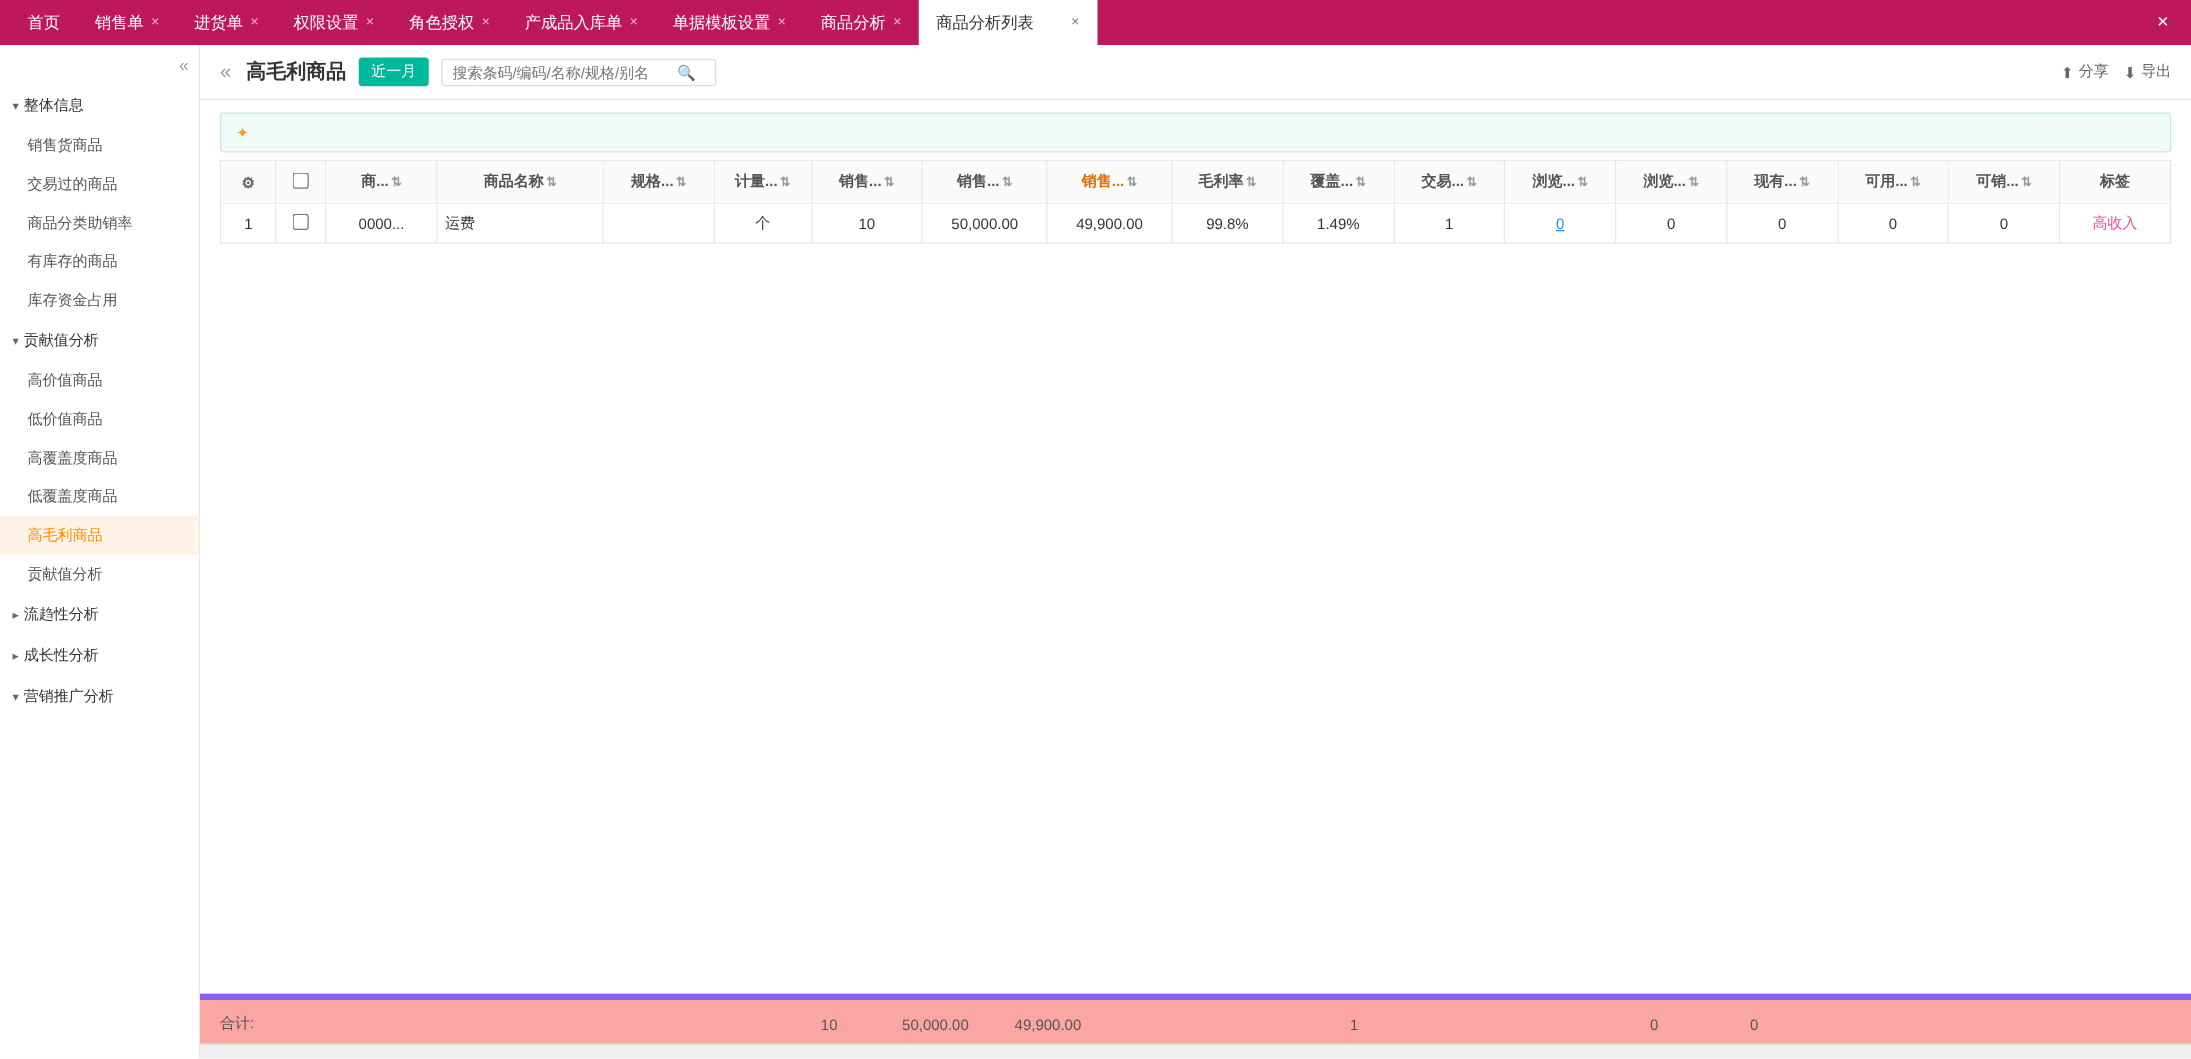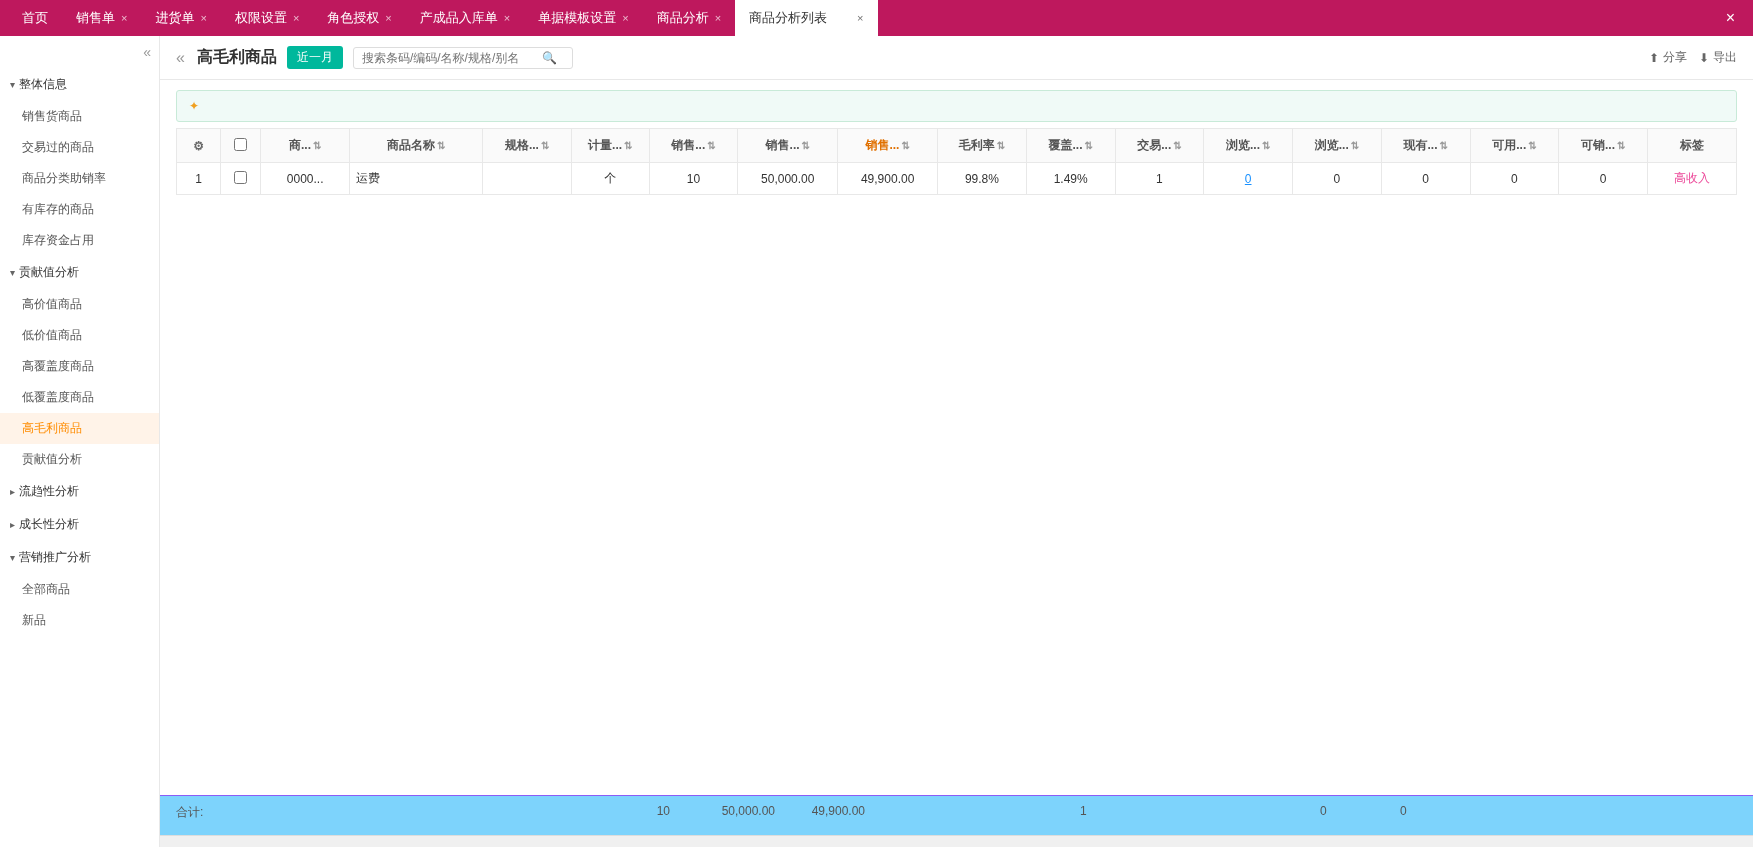--- a/index.html
+++ b/index.html
@@ -207,23 +207,23 @@
     }
     .tag-high-income {
       color: #ec4899;
       font-size: 12px;
     }
     .tag-link { color: #1890ff; text-decoration: underline; cursor: pointer; }
 
     
     .table-footer {
       display: flex;
-      align-items: flex-start;
-      background: #7dd3fc;
-      border-top: 1px solid #8b5cf6;
+      align-items: flex-end;
+      background: #fca5a5;
+      border-top: 5px solid #8b5cf6;
       padding: 8px 16px;
       font-size: 12px;
       color: #555;
       min-height: 40px;
       flex-shrink: 0;
     }
     .footer-label { margin-right: 20px; color: #555; font-weight: normal; }
     .footer-cells {
       display: flex;
       align-items: center;
@@ -335,24 +335,20 @@
     </div>
 
     <div class="sidebar-group-header">
       <span class="arrow">▸</span>
       <span>成长性分析</span>
     </div>
 
     <div class="sidebar-group-header">
       <span class="arrow">▾</span>
       <span>营销推广分析</span>
-    </div>
-    <div>
-      <div class="sidebar-item"><span>全部商品</span></div>
-      <div class="sidebar-item"><span>新品</span></div>
     </div>
   </div>
 
   <div class="content-area">
 
     <div class="content-header">
       <span class="collapse-btn">«</span>
       <span class="content-title">高毛利商品</span>
       <button class="period-btn">近一月</button>
       <div class="search-box">

